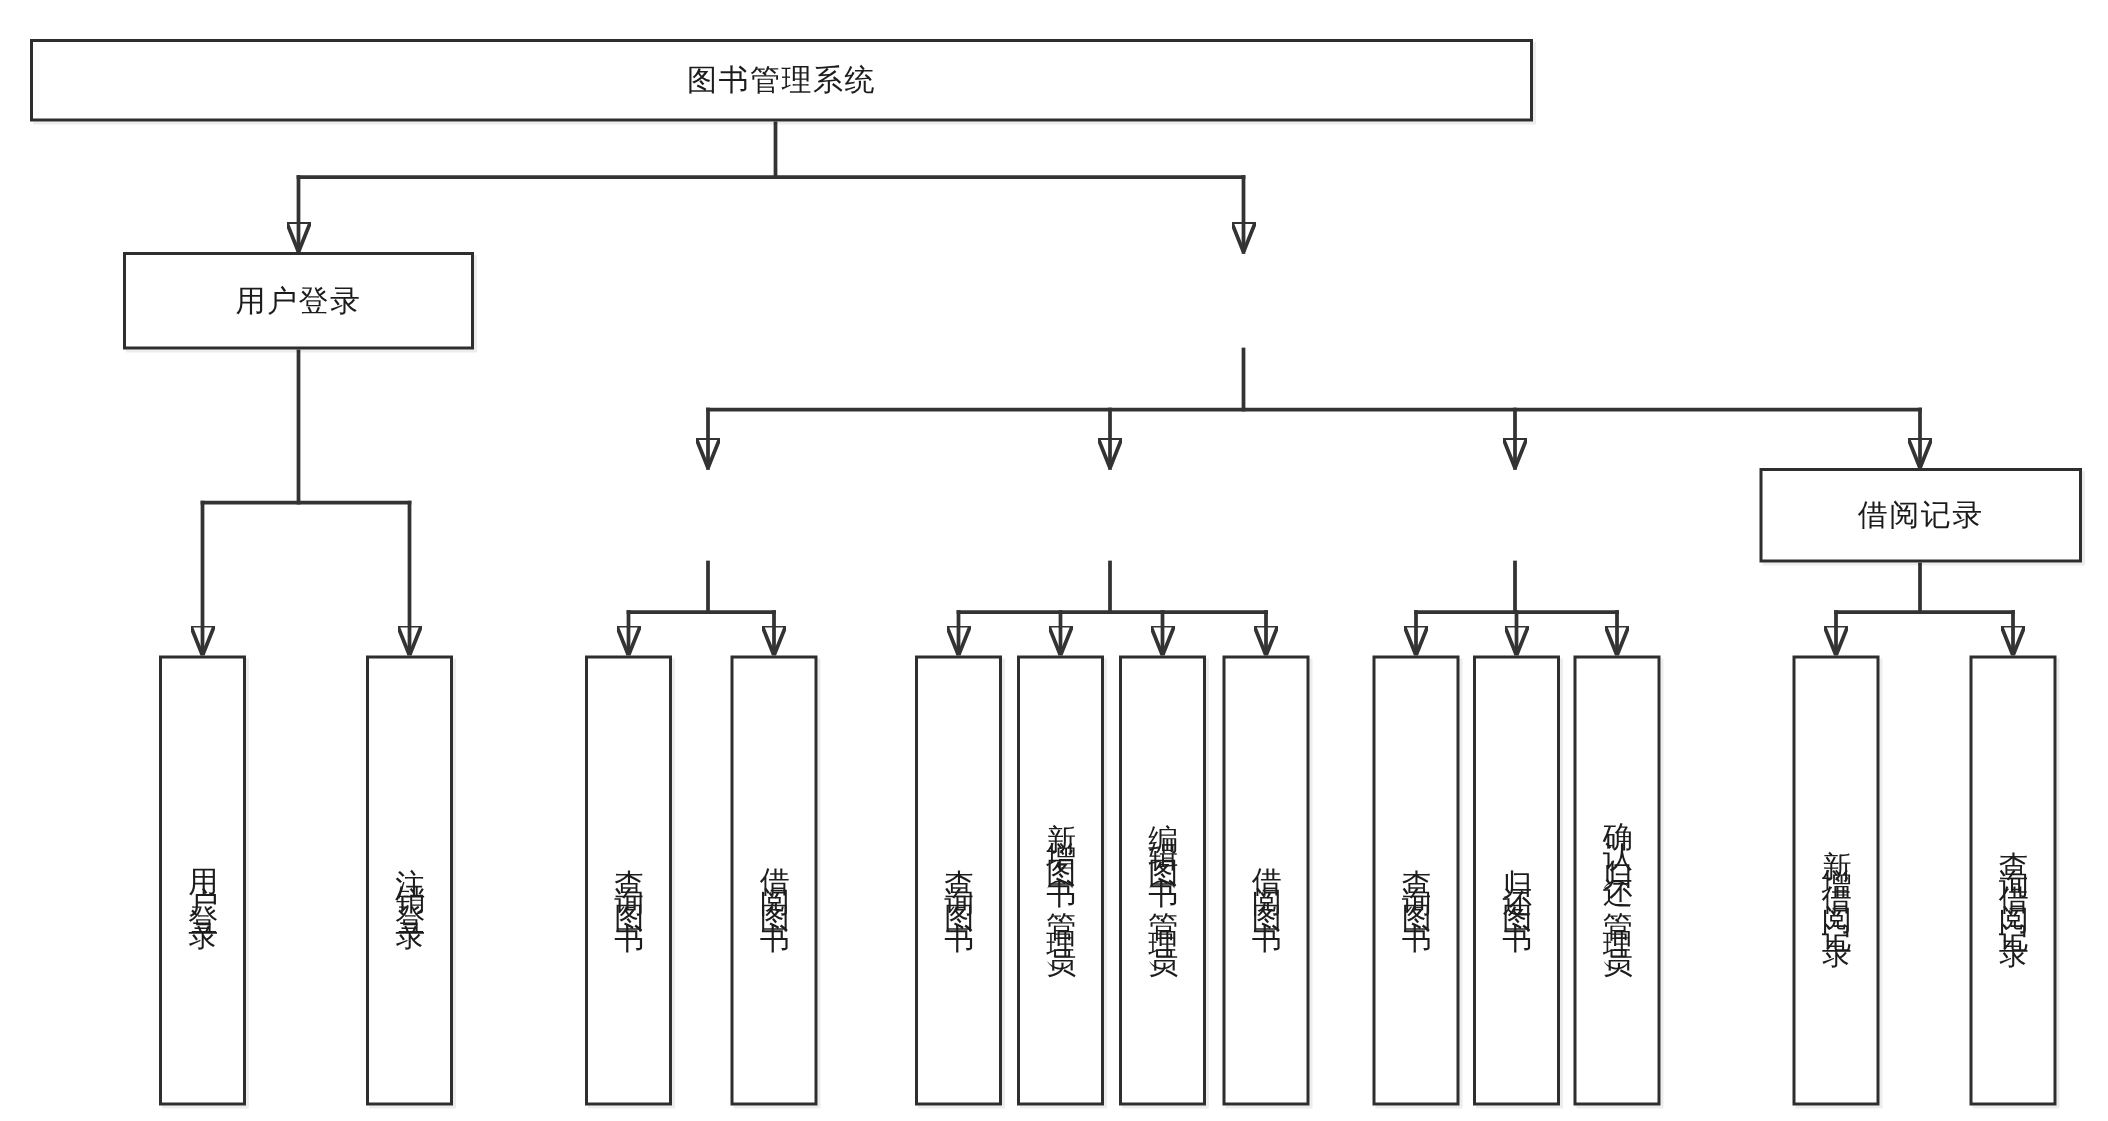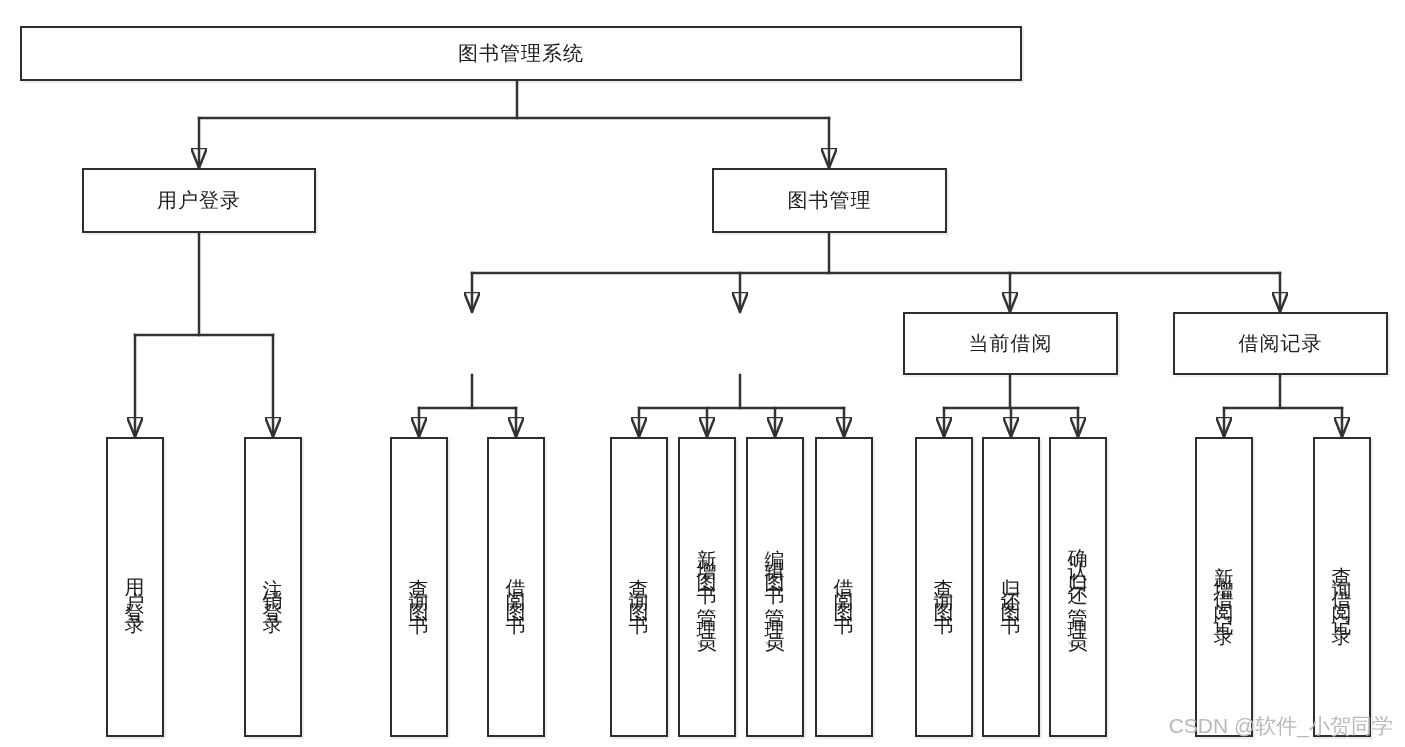--- a/index.html
+++ b/index.html
@@ -128,27 +128,21 @@
     </g>
   </svg>
 
   <div class="node" style="left:20px; top:26px; width:1002px; height:55px;">
     <span class="hlabel">图书管理系统</span>
   </div>
 
   <div class="node" style="left:82px; top:168px; width:234px; height:65px;">
     <span class="hlabel">用户登录</span>
   </div>
-  <div class="node" style="left:712px; top:168px; width:235px; height:65px;">
-    <span class="hlabel">图书管理</span>
-  </div>
 
-  <div class="node" style="left:903px; top:312px; width:215px; height:63px;">
-    <span class="hlabel">当前借阅</span>
-  </div>
   <div class="node" style="left:1173px; top:312px; width:215px; height:63px;align-items:center;">
     <span class="hlabel">借阅记录</span>
   </div>
 
   <div class="node vnode" style="left:106px;">
     <span class="vlabel">用户登录</span>
   </div>
   <div class="node vnode" style="left:244px;">
     <span class="vlabel">注销登录</span>
   </div>
@@ -183,15 +177,14 @@
     <span class="vlabel">确认归还（管理员）</span>
   </div>
 
   <div class="node vnode" style="left:1195px;">
     <span class="vlabel">新增借阅记录</span>
   </div>
   <div class="node vnode" style="left:1313px;">
     <span class="vlabel">查询借阅记录</span>
   </div>
 
-  <div class="watermark">CSDN @软件_小贺同学</div>
 
 </div>
 
 </body></html>

